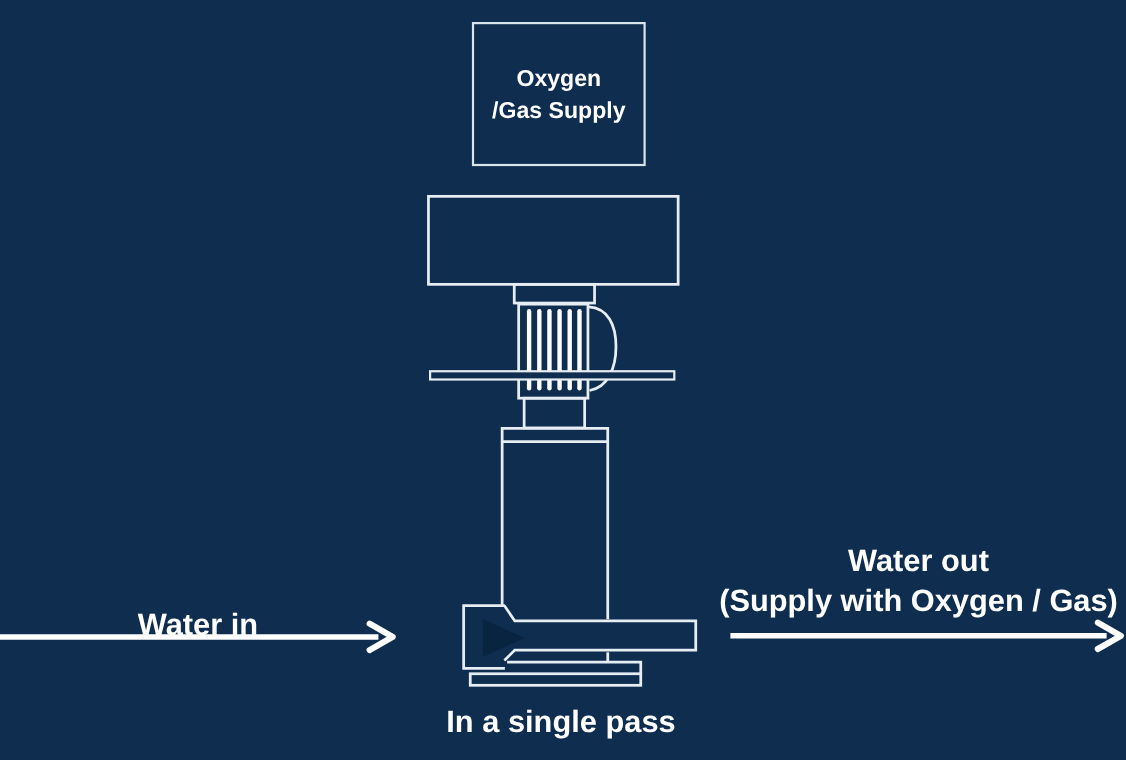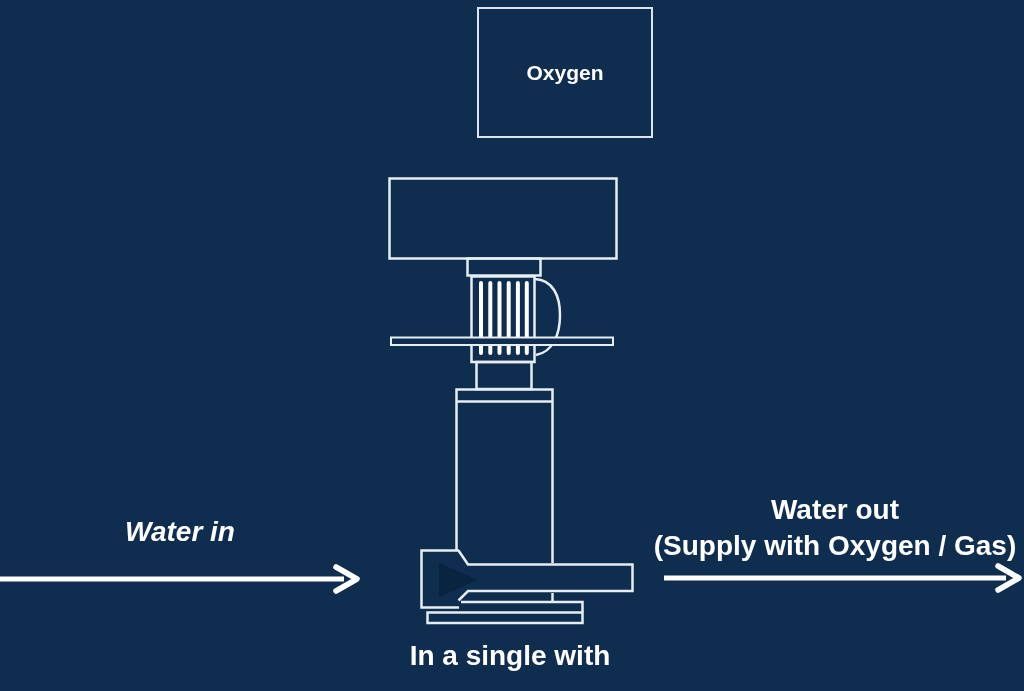--- a/index.html
+++ b/index.html
@@ -24,56 +24,56 @@
     width: 1024px; height: 691px;
   }
   .device-svg {
     position: absolute;
     left: 0; top: 0;
     width: 1024px; height: 691px;
     display: block;
   }
   .supply-box {
     position: absolute;
-    left: 429px; top: 7px;
-    width: 176px; height: 131px;
+    left: 429px; top: 20px;
+    width: 158px; height: 131px;
     border: 2px solid var(--box-border);
     display: flex;
     flex-direction: column;
     align-items: center;
     justify-content: center;
     text-align: center;
-    margin-left: 48px;
   }
   .supply-box .line {
     color: var(--text);
     font-weight: 700;
     font-size: 21px;
     line-height: 29px;
     white-space: nowrap;
   }
   .label {
     position: absolute;
     color: var(--text);
     font-weight: 700;
     font-size: 28px;
     text-align: center;
     white-space: nowrap;
   }
-  .label-water-in  { left: 60px;  top: 516px; width: 240px; font-style: italic; }
+  .label-water-in  { left: 60px;  top: 552px; width: 240px; }
   .label-water-out { left: 646px; top: 492px; width: 378px; line-height: 36px; }
   .label-single-pass { left: 380px; top: 640px; width: 260px; }
 </style>
 </head>
 <body>
 
 <div class="canvas">
 
   <div class="supply-box">
     <span class="line">Oxygen</span>
+    <span class="line">/Gas Supply</span>
   </div>
 
   <svg class="device-svg" viewBox="0 0 1024 691">
     <g fill="none" stroke="var(--line)" stroke-width="2.5">
 
       <rect x="389.5" y="178.5" width="227" height="80"></rect>
 
       <rect x="467.5" y="258.5" width="73" height="17"></rect>
 
       <rect x="471.5" y="276.5" width="63" height="85.5"></rect>
@@ -122,15 +122,15 @@
     </g>
   </svg>
 
   <div class="label label-water-in">Water in</div>
 
   <div class="label label-water-out">
     <div>Water out</div>
     <div>(Supply with Oxygen / Gas)</div>
   </div>
 
-  <div class="label label-single-pass">In a single with</div>
+  <div class="label label-single-pass">In a single pass</div>
 
 </div>
 
 </body></html>

